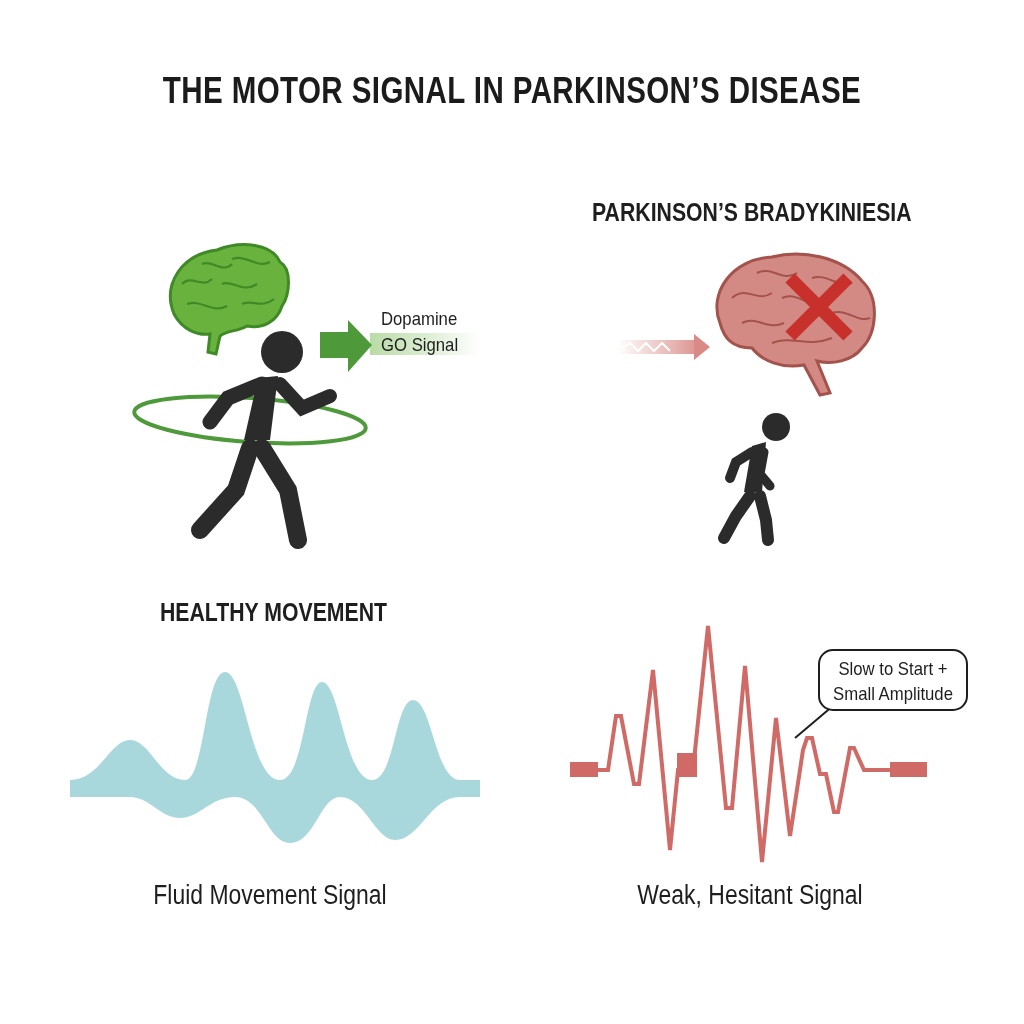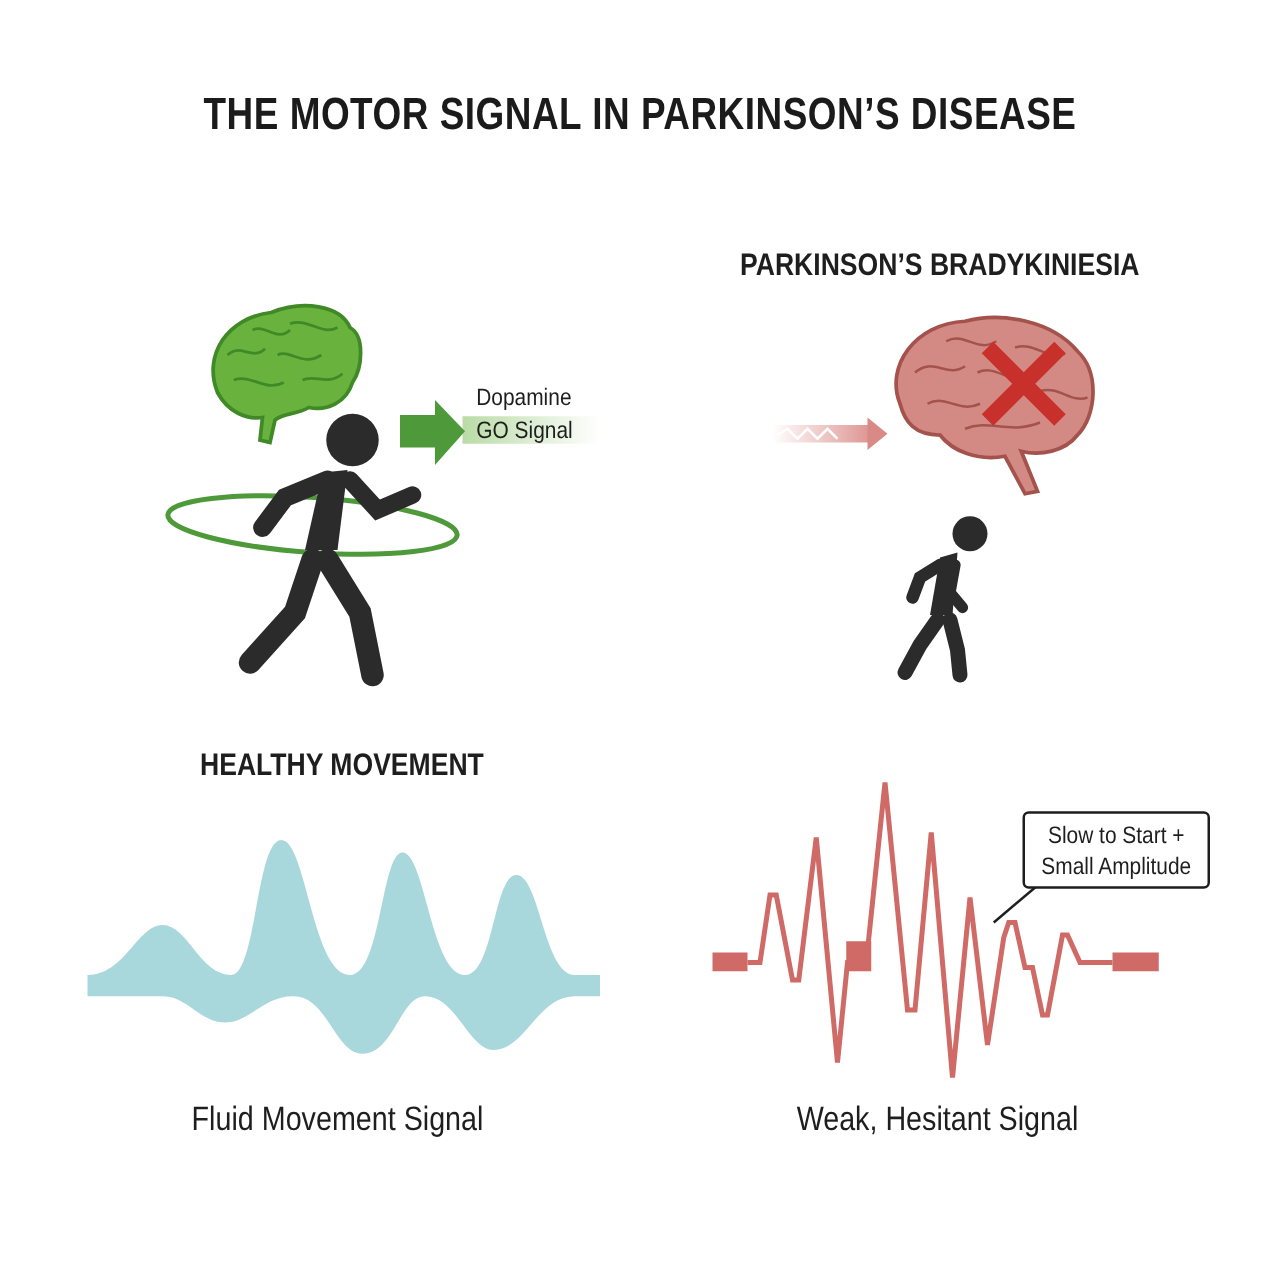--- a/index.html
+++ b/index.html
@@ -4,21 +4,21 @@
 <style>
   html, body { margin:0; padding:0; background:#ffffff; }
   body { width:1024px; height:1024px; position:relative; overflow:hidden;
          font-family:"Liberation Sans", "DejaVu Sans", sans-serif; color:#1e1e1e; }
   .abs { position:absolute; }
   .title { left:0; width:1024px; top:70px; text-align:center; font-size:36px; font-weight:bold;
            letter-spacing:0.5px; transform:scaleX(0.82); transform-origin:center; color:#1b1b1b; }
   .subhead { font-size:25px; font-weight:bold; transform:scaleX(0.85); transform-origin:left; color:#1e1e1e; }
   .caption { font-size:27px; transform:scaleX(0.85); transform-origin:center; text-align:center; color:#1e1e1e; }
   .arrow-label { font-size:19px; line-height:24px; transform:scaleX(0.88); transform-origin:left; color:#1e1e1e; }
-  .bubble { left:818px; top:649px; width:150px; height:62px; border:2px solid #1e1e1e; border-radius:5px;
+  .bubble { left:818px; top:649px; width:150px; height:62px; border:2px solid #1e1e1e; border-radius:15px;
             background:#fff; text-align:center; font-size:19px; line-height:25px; padding-top:5px; box-sizing:border-box; }
   .bubble span { display:block; transform:scaleX(0.88); }
   svg { position:absolute; left:0; top:0; }
 </style>
 </head>
 <body>
 
 <div class="abs title">THE MOTOR SIGNAL IN PARKINSON’S DISEASE</div>
 
 <div>

